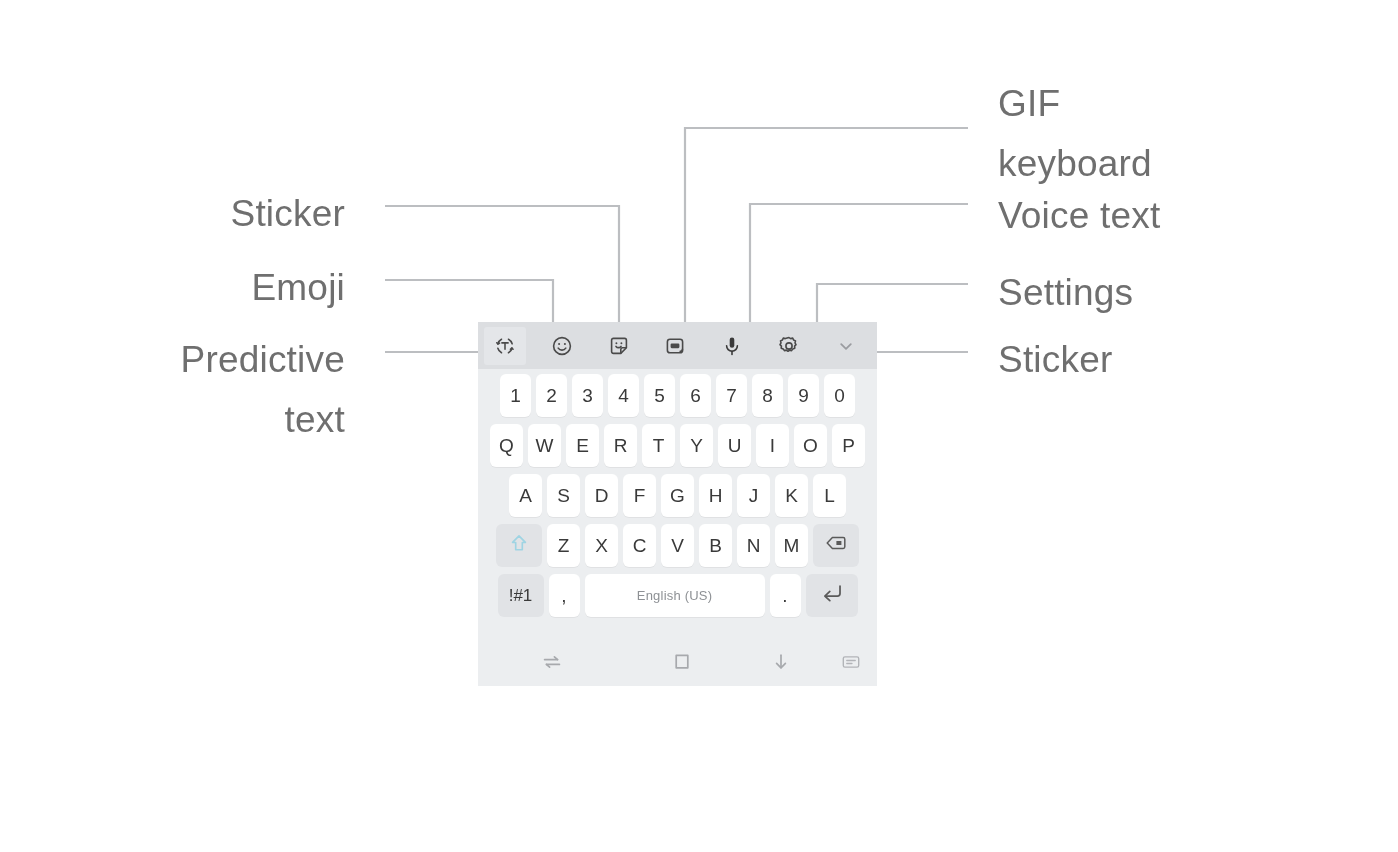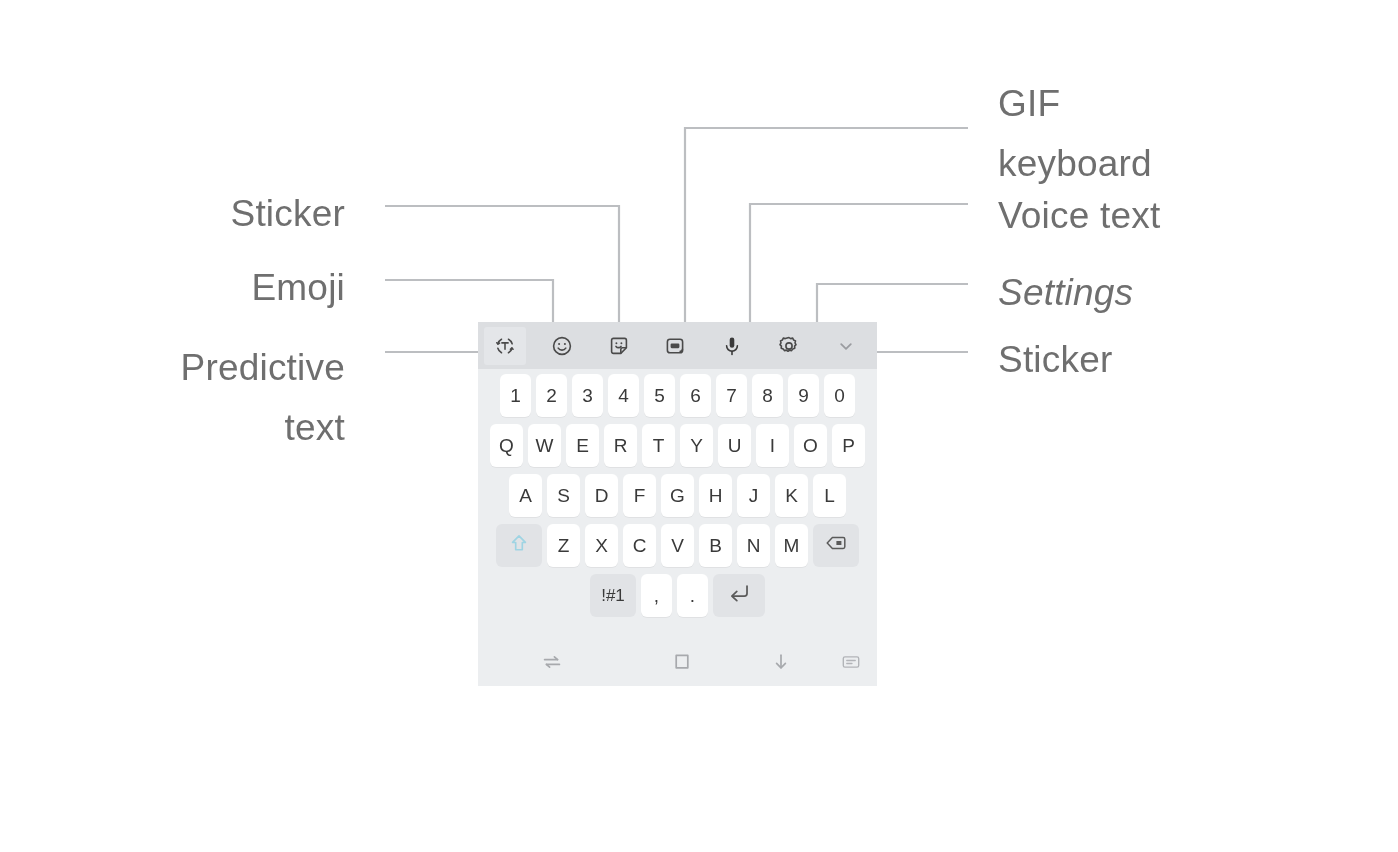--- a/index.html
+++ b/index.html
@@ -170,29 +170,29 @@
     <circle cx="750" cy="341" r="4.2"></circle>
     <circle cx="817" cy="341" r="4.2"></circle>
     <circle cx="868" cy="352" r="4.2"></circle>
   </g>
 </svg>
 
 <div class="callout left" style="right:1053px; top:184px;">Sticker</div>
 
 <div class="callout left" style="right:1053px; top:258px;">Emoji</div>
 
-<div class="callout left" style="right:1053px; top:330px;margin-top:8px;">Predictive
+<div class="callout left" style="right:1053px; top:330px;">Predictive
 text</div>
 
 <div class="callout right" style="left:998px; top:74px;">GIF
 keyboard</div>
 
 <div class="callout right" style="left:998px; top:186px;">Voice text</div>
 
-<div class="callout right" style="left:998px; top:263px;font-style:italic;">Settings</div>
+<div class="callout right" style="left:998px; top:263px;">Settings</div>
 
 <div class="callout right" style="left:998px; top:330px;">Sticker</div>
 
 <div class="keyboard">
 
   <div class="kb-toolbar">
 
     <div class="tb-item predictive">
       <span>
         <svg width="22" height="22" viewBox="0 0 24 24" fill="none" stroke="#4a4a4a" stroke-width="1.7">
@@ -343,20 +343,21 @@
             <path d="M8.4 6.6 H19.2 a1.6 1.6 0 0 1 1.6 1.6 v7.6 a1.6 1.6 0 0 1 -1.6 1.6 H8.4 L3.2 12 Z" stroke-linejoin="round"></path>
             <rect x="12.4" y="10" width="5" height="4" fill="#5a5a5a" stroke="none"></rect>
           </svg>
         </span>
       </div>
     </div>
 
     <div class="kb-row">
       <div class="key func sym">!#1</div>
       <div class="key comma">,</div>
+      <div class="key space">English (US)</div>
       <div class="key period">.</div>
       <div class="key func enter">
         <span>
           <svg width="26" height="26" viewBox="0 0 24 24" fill="none" stroke="#5a5a5a" stroke-width="1.6">
             <path d="M19.4 5.6 V12.4 a2.4 2.4 0 0 1 -2.4 2.4 H6.6" stroke-linejoin="round" stroke-linecap="round"></path>
             <path d="M10 10.6 L5.4 14.8 L10 19" stroke-linejoin="round" stroke-linecap="round"></path>
           </svg>
         </span>
       </div>
     </div>

